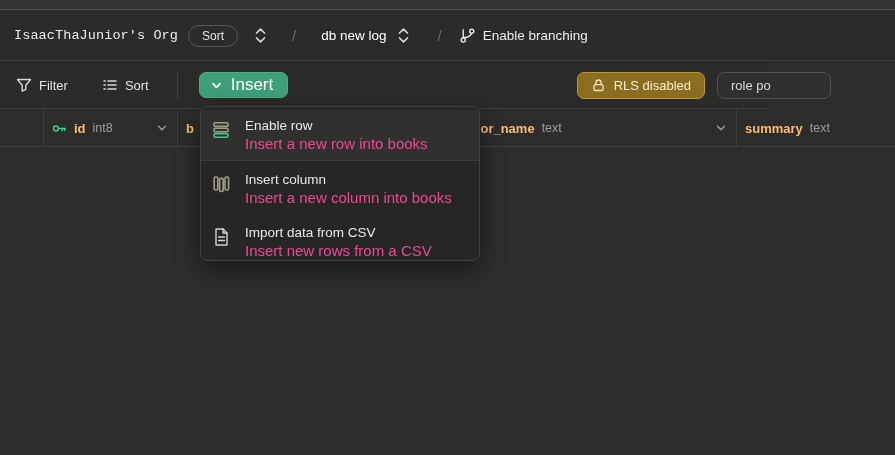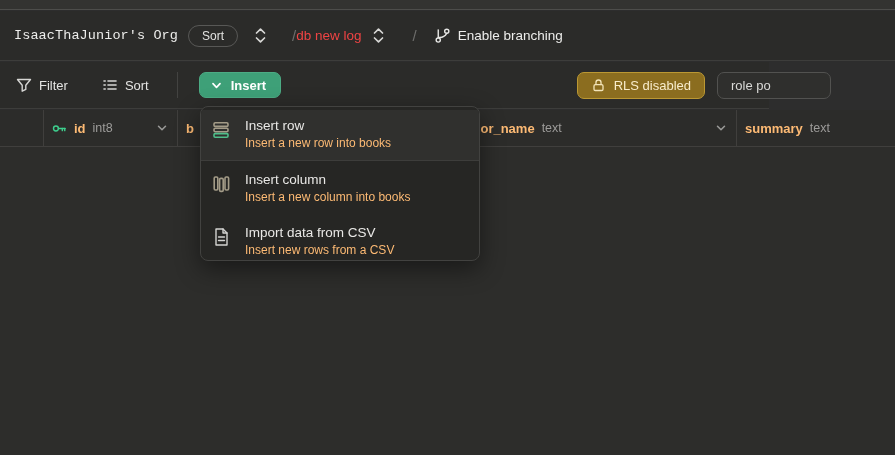--- a/index.html
+++ b/index.html
@@ -14,36 +14,36 @@
   .nav { position:absolute; left:0; top:11px; width:895px; height:50px;
     background:#2b2b29; border-bottom:1px solid #3d3d3b;
     display:flex; align-items:center; padding-left:14px; }
   .nav-org { color:#ededeb; font-size:13.5px; font-weight:500; letter-spacing:.1px;font-family:Liberation Mono, monospace; }
   .pill { margin-left:10px; height:22px; padding:0 13px; display:flex; align-items:center;
     border:1px solid #585856; border-radius:999px; color:#e2e2e0; font-size:12px;
     background:transparent; cursor:pointer; }
   .chevs { margin-left:15px; cursor:pointer; display:flex; align-items:center; }
   .slash { color:#6e6e6c; font-size:15px; }
   .slash.s1 { margin-left:24px; } .slash.s2 { margin-left:27px; }
-  .nav-proj { color:#ef4444; font-size:13.5px; font-weight:500; }
+  .nav-proj { margin-left:25px; color:#ffffff; font-size:13.5px; font-weight:500; }
   .proj-chevs { margin-left:9px; }
   .branch-ic { margin-left:17px; display:flex; align-items:center; }
   .nav-branch { margin-left:7px; color:#ededeb; font-size:13.5px; }
 
   
   .toolbar { position:absolute; left:0; top:62px; width:769px; height:47px;
     background:#2b2b29; border-bottom:1px solid #3d3d3b;
     display:flex; align-items:center; padding-left:10px; }
   .tool-item { display:flex; align-items:center; gap:7px; color:#e4e4e2; font-size:13px;
     cursor:pointer; padding:4px 6px; border-radius:4px; }
   .tool-item.sort { margin-left:22px; }
   .vdivider { width:1px; height:26px; background:#434341; margin-left:22px; }
   .btn-insert { margin-left:21px; height:26px; padding:0 14px 0 10px; display:flex;
     align-items:center; gap:8px; background:#3ea078; border:1px solid #4cab84;
-    border-radius:7px; color:#ffffff; font-size:13px; font-weight:700; cursor:pointer; }
+    border-radius:7px; color:#ffffff; font-size:17px; font-weight:400; cursor:pointer; }
   .right-group { margin-left:auto; display:flex; align-items:center; margin-right:-62px; }
   .btn-rls { height:27px; padding:0 13px; display:flex; align-items:center; gap:8px;
     background:#8b6d1f; border:1px solid #bb9833; border-radius:7px;
     color:#f8eccb; font-size:13px; font-weight:500; cursor:pointer; }
   .btn-role { margin-left:12px; height:27px; width:114px; padding:0 13px; display:flex;
     align-items:center; background:#2f2f2d; border:1px solid #525250; border-radius:7px;
     color:#d9d9d7; font-size:13px; cursor:pointer; white-space:nowrap; overflow:hidden; }
 
   
   .grid-header { position:absolute; left:0; top:110px; width:895px; height:37px;
@@ -61,21 +61,21 @@
   .menu { position:absolute; left:200px; top:106px; width:280px; height:155px;
     background:#262624; border:1px solid #424240; border-radius:8px; z-index:20;
     box-shadow:0 8px 24px rgba(0,0,0,.45); overflow:hidden; padding-top:3px; }
   .menu-item { display:flex; align-items:flex-start; padding:7px 12px 8px 9px; gap:13px;
     cursor:pointer; }
   .menu-item.hovered { background:#30302e; }
   .menu-sep { height:1px; background:#3d3d3b; margin:0; }
   .menu-item .mi-icon { flex:0 0 22px; display:flex; justify-content:center; margin-top:3px; }
   .mi-text { display:flex; flex-direction:column; }
   .mi-title { color:#e9e8e6; font-size:13.5px; line-height:18px; }
-  .mi-sub { color:#fdba74; font-size:12px; line-height:17px; }
+  .mi-sub { color:#ec4899; font-size:15px; line-height:17px; }
   .menu-item.g2 { margin-top:3px; }
 
   svg { display:block; }
 </style>
 </head>
 <body>
 
 <div class="topstrip"></div>
 
 <div class="nav">
@@ -199,21 +199,21 @@
 <div class="menu">
   <div class="menu-item hovered">
     <span class="mi-icon">
       <svg width="20" height="20" viewBox="0 0 20 20" fill="none" stroke-width="1.6">
         <rect x="3" y="2.8" width="14" height="3.6" rx="1.2" stroke="#a39b87"></rect>
         <rect x="3" y="8.2" width="14" height="3.6" rx="1.2" stroke="#a39b87"></rect>
         <rect x="3" y="13.6" width="14" height="3.6" rx="1.2" stroke="#4fbe8a"></rect>
       </svg>
     </span>
     <span class="mi-text">
-      <span class="mi-title">Insert row</span>
+      <span class="mi-title">Enable row</span>
       <span class="mi-sub">Insert a new row into books</span>
     </span>
   </div>
   <div class="menu-sep"></div>
   <div class="menu-item g2">
     <span class="mi-icon">
       <svg width="20" height="20" viewBox="0 0 20 20" fill="none" stroke="#a39b87" stroke-width="1.6">
         <rect x="3.2" y="3" width="3.6" height="13" rx="1.2"></rect>
         <rect x="8.6" y="4.4" width="3.6" height="13" rx="1.2"></rect>
         <rect x="14" y="3" width="3.6" height="13" rx="1.2"></rect>

